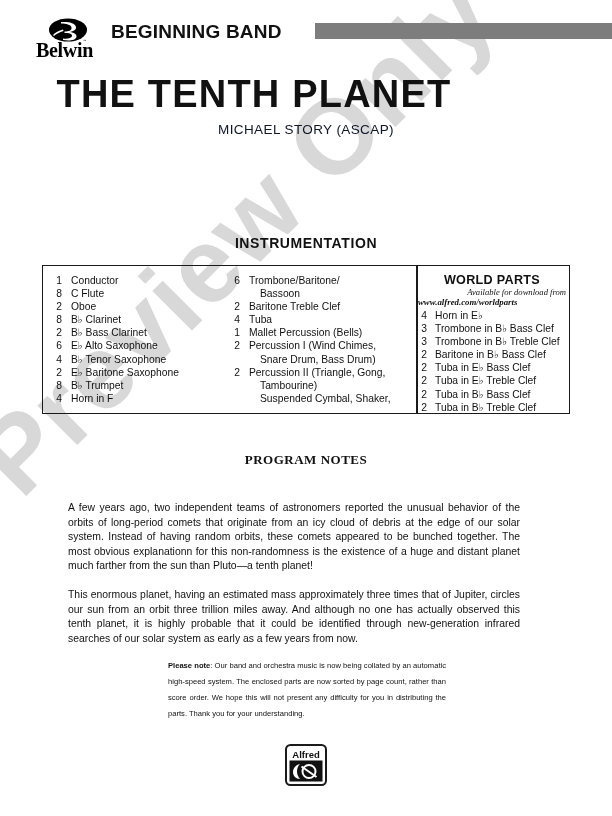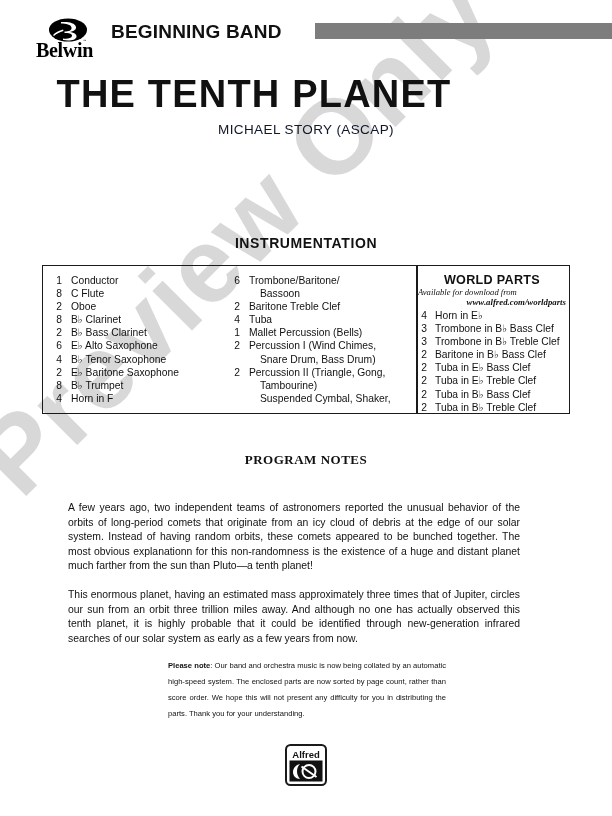--- a/index.html
+++ b/index.html
@@ -197,34 +197,33 @@
     font-size: 12.6px;
     text-align: center;
     letter-spacing: 0.3px;
     line-height: 13px;
     color: #111;
   }
   .wp-sub {
     font-family: "Liberation Serif", serif;
     font-style: italic;
     font-size: 8.6px;
-    text-align: left;
+    text-align: right;
     line-height: 10px;
     color: #111;
   }
   .wp-url {
     font-family: "Liberation Serif", serif;
     font-style: italic;
     font-weight: bold;
     font-size: 8.8px;
-    text-align: right;
+    text-align: left;
     line-height: 11px;
     margin-bottom: 1px;
     color: #111;
-    padding-left: 25px;
   }
   .wp-list .irow { font-size: 10.3px; line-height: 13.1px; }
   .wp-list .irow .qty { width: 17px; padding-right: 8px; }
 
   
   .pn-heading {
     position: absolute;
     left: 0;
     top: 452px;
     width: 612px;

